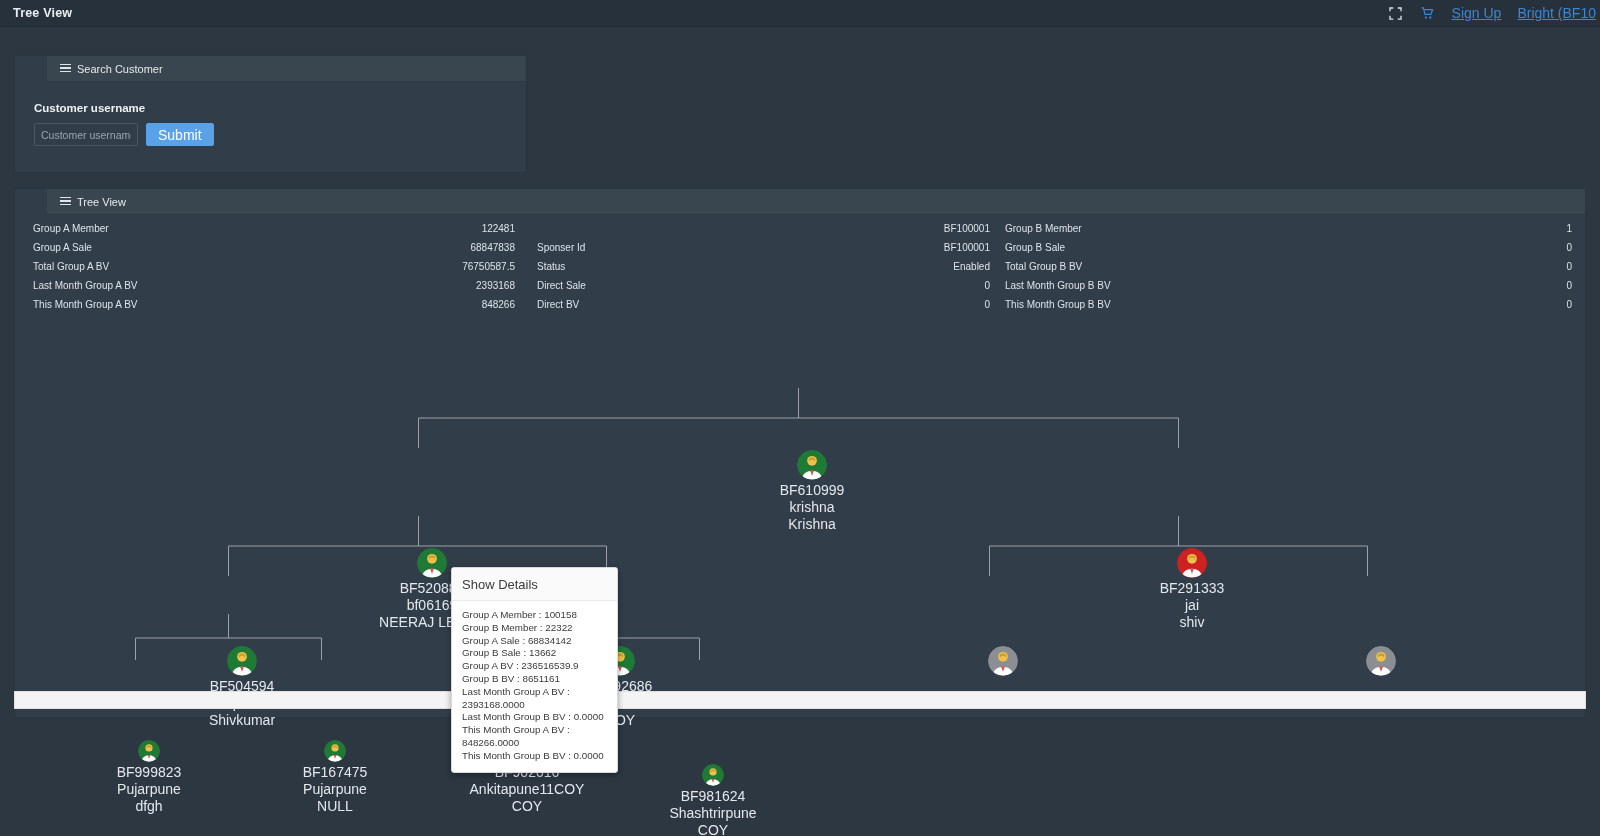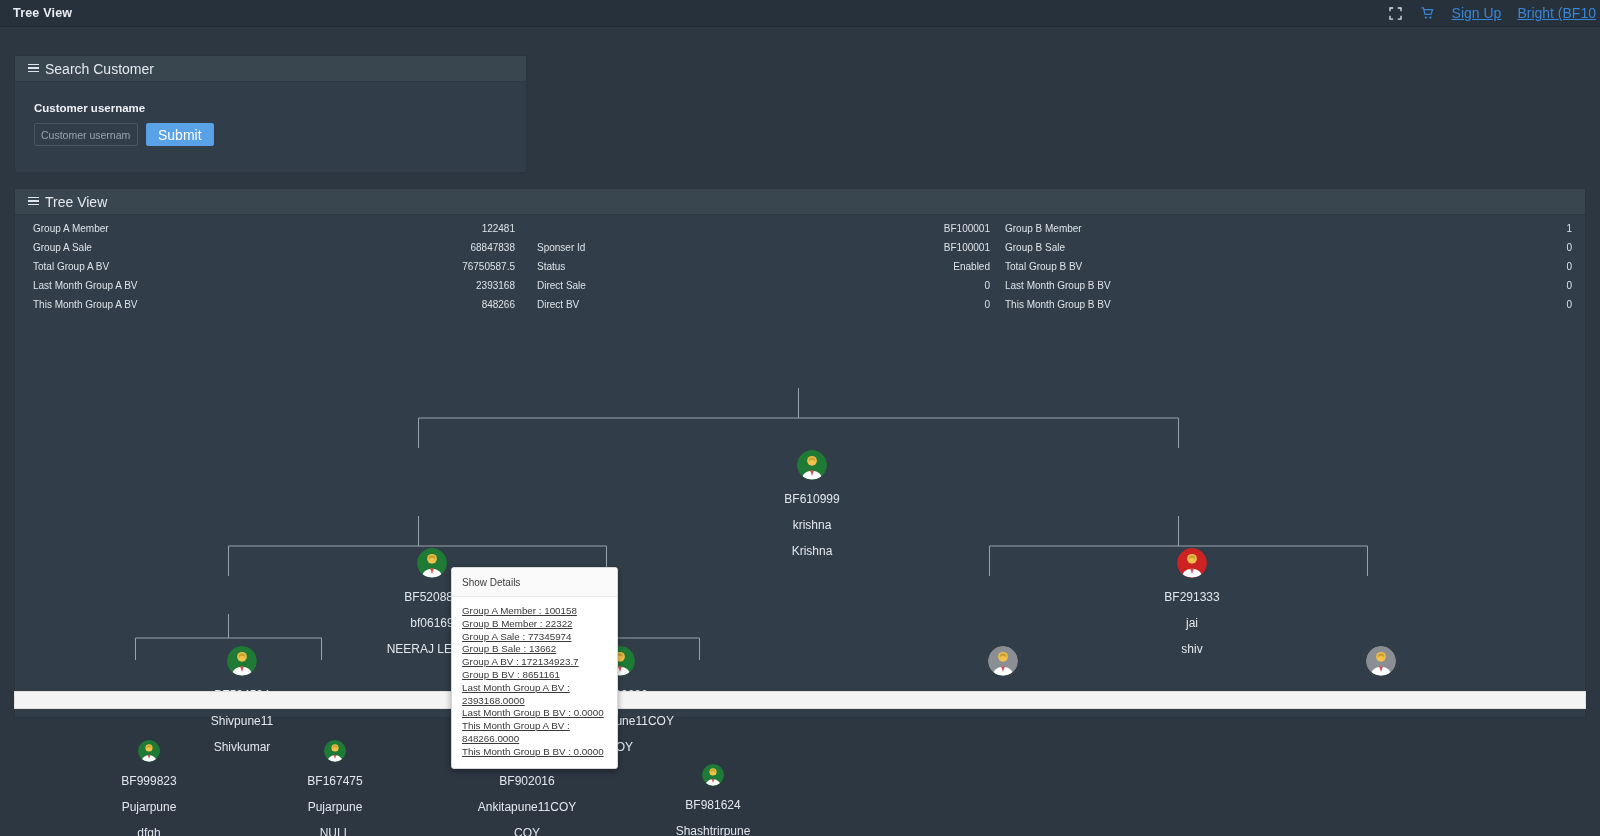--- a/index.html
+++ b/index.html
@@ -40,23 +40,24 @@
     position: absolute;
     background: #313d49;
     border: 1px solid #2a343e;
     border-radius: 2px;
   }
   .panel-head {
     background: #39454f;
     height: 26px;
     display: flex; align-items: center;
     padding: 0 13px;
-    font-size: 14px;
+    font-size: 11px;
     color: #e4e9ee;
     border-bottom: 1px solid #2d3841;
+    margin-left: 32px;
   }
   .hamb {
     display: inline-block; width: 11px; height: 9px;
     margin-right: 6px; position: relative; top: 0px;
   }
   .hamb i {
     display: block; height: 1.4px; background: #dfe4ea; margin-bottom: 2.1px;
   }
   .hamb i:last-child { margin-bottom: 0; }
 
@@ -117,44 +118,44 @@
   .tree-canvas { position: absolute; left: 0; top: 105px; width: 100%; height: 390px; }
   .tree-svg { position: absolute; left: 0; top: 0; }
 
   .node { position: absolute; text-align: center; width: 170px; }
   .avatar {
     width: 30px; height: 30px; border-radius: 50%;
     margin: 0 auto; position: relative; overflow: hidden;
     display: block;
   }
   .avatar.small { width: 22px; height: 22px; }
-  .node-line { font-size: 12px; color: #e3e8ee; margin-top: 12px; line-height: 14px; white-space: nowrap; }
+  .node-line { font-size: 14px; color: #e3e8ee; margin-top: 3px; line-height: 14px; white-space: nowrap; }
 
   
   #details-tooltip {
     position: absolute;
     left: 436px; top: 352px;
     width: 167px;
     background: #ffffff;
     color: #3a3a3a;
     border: 1px solid #d8d8d8;
     border-radius: 3px;
     box-shadow: 0 2px 6px rgba(0,0,0,.35);
     z-index: 50;
     font-size: 9.8px;
   }
   .tt-head {
     padding: 9px 10px 8px 10px;
-    font-size: 10px;
+    font-size: 13px;
     color: #3b3b3b;
     border-bottom: 1px solid #ebebeb;
     background: #fafafa;
   }
   .tt-body { padding: 8px 10px 9px 10px; }
-  .tt-row { line-height: 12.8px; white-space: normal; text-decoration: underline; }
+  .tt-row { line-height: 12.8px; white-space: normal; }
 
   
   .bottom-bar {
     position: absolute; left: 14px; top: 691px;
     width: 1572px; height: 18px;
     background: #f4f4f4;
     border: 1px solid #e0e0e0;
   }
 </style>
 </head>
@@ -421,23 +422,23 @@
             <div class="node-line">COY</div>
           </div>
         </div>
     </div>
 
     <div id="details-tooltip">
       <div class="tt-head">Show Details</div>
       <div class="tt-body" id="tt-rows">
           <div class="tt-row">Group A Member : 100158</div>
           <div class="tt-row">Group B Member : 22322</div>
-          <div class="tt-row">Group A Sale : 77345974</div>
+          <div class="tt-row">Group A Sale : 68834142</div>
           <div class="tt-row">Group B Sale : 13662</div>
-          <div class="tt-row">Group A BV : 172134923.7</div>
+          <div class="tt-row">Group A BV : 236516539.9</div>
           <div class="tt-row">Group B BV : 8651161</div>
           <div class="tt-row">Last Month Group A BV : 2393168.0000</div>
           <div class="tt-row">Last Month Group B BV : 0.0000</div>
           <div class="tt-row">This Month Group A BV : 848266.0000</div>
           <div class="tt-row">This Month Group B BV : 0.0000</div>
         </div>
     </div>
 
   </div>
 </div>

